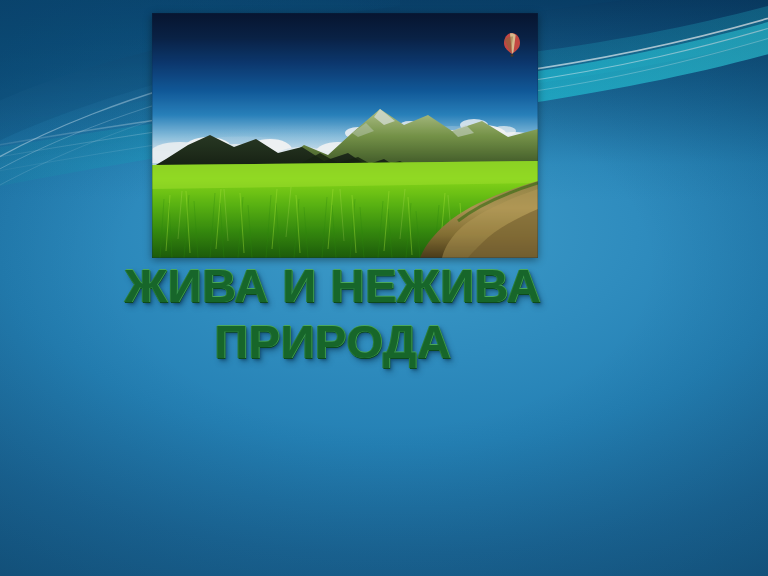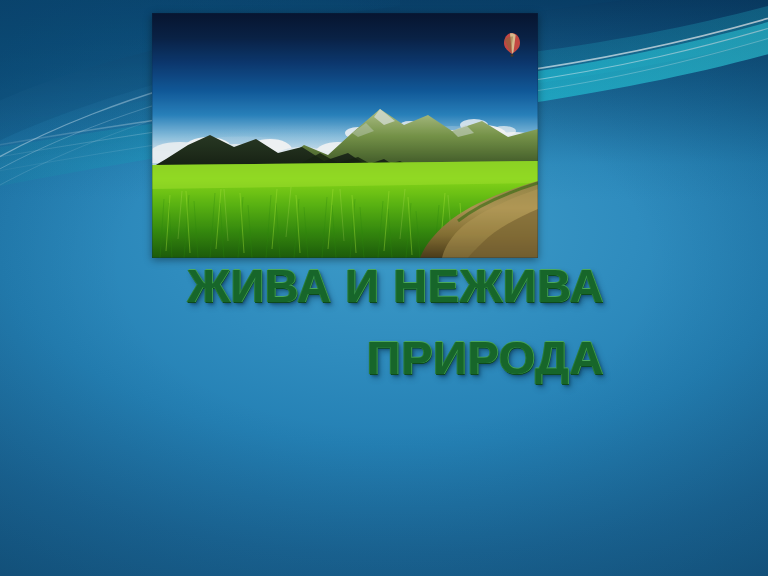--- a/index.html
+++ b/index.html
@@ -71,23 +71,24 @@
     color: #17662a;
     white-space: nowrap;
     text-shadow:
       1px 0 0 #3f9a4e,
       -1px 0 0 #2a7e3b,
       0 -1px 0 #4aa85c,
       0 1px 0 #0d4a1c,
       1px 1px 0 #0d4a1c,
       2px 2px 3px rgba(8,46,74,0.55),
       3px 4px 6px rgba(6,38,62,0.40);
+    text-align: center;
   }
   .title-line.line1 { padding-right: 18px; }
-  .title-line.line2 { padding-right: 18px; margin-top: 24px; }
+  .title-line.line2 { padding-right: 18px; margin-top: 8px; }
 </style>
 </head>
 <body>
 
 <div id="slide">
 
   <div class="bg-base"></div>
   <div class="bg-top-dark"></div>
 
   <div class="swoosh-layer">

